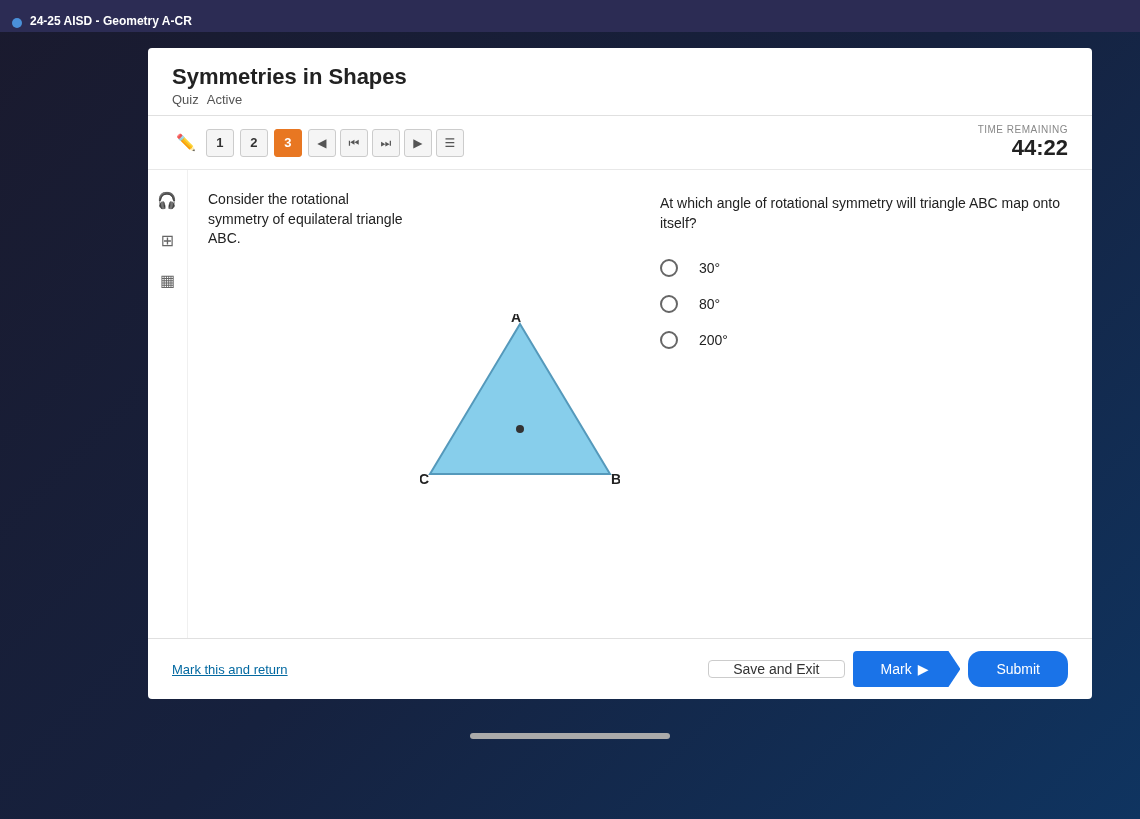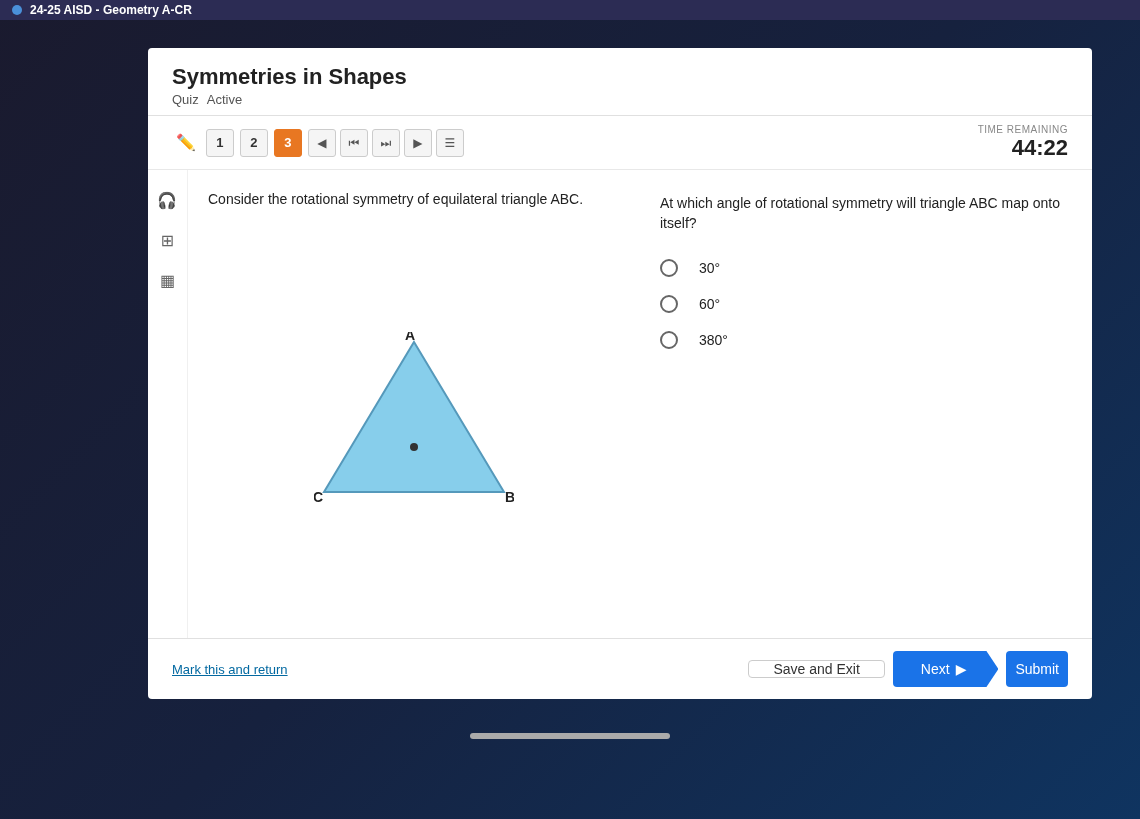--- a/index.html
+++ b/index.html
@@ -17,24 +17,24 @@
     .bg-overlay {
       position: absolute;
       top: 0; left: 0; right: 0; bottom: 0;
       background: linear-gradient(135deg, #1a1a2e 0%, #16213e 50%, #0f3460 100%);
     }
 
     
     .top-bar {
       position: absolute;
       top: 0; left: 0; right: 0;
-      height: 20px;
+      height: 32px;
       background: #2c2c54;
       display: flex;
-      align-items: center;
+      align-items: flex-end;
       padding: 4px 12px;
       z-index: 10;
     }
 
     .top-bar-dot {
       width: 10px;
       height: 10px;
       background: #4a90d9;
       border-radius: 50%;
       margin-right: 8px;
@@ -200,21 +200,21 @@
       flex: 1;
       display: flex;
       padding: 20px;
       gap: 40px;
     }
 
     
     .left-content {
       flex: 1;
       display: flex;
-      flex-direction: column;
+      flex-direction: row;
       gap: 16px;
     }
 
     .question-text {
       font-size: 14px;
       color: #222;
       line-height: 1.4;
     }
 
     .triangle-container {
@@ -304,25 +304,25 @@
       font-size: 14px;
       cursor: pointer;
       display: flex;
       align-items: center;
       gap: 6px;
       clip-path: polygon(0 0, calc(100% - 12px) 0, 100% 50%, calc(100% - 12px) 100%, 0 100%);
       padding-right: 32px;
     }
 
     .btn-submit {
-      padding: 10px 9px;
+      padding: 10px 28px;
       background: #1a73e8;
       color: white;
       border: none;
-      border-radius: 4px;
+      border-radius: 13px;
       font-size: 14px;
       cursor: pointer;
     }
 
     
     .triangle-svg-wrapper {
       position: relative;
       width: 200px;
       height: 180px;
     }
@@ -411,39 +411,39 @@
       <div class="right-content">
         <div class="answer-question">At which angle of rotational symmetry will triangle ABC map onto itself?</div>
 
         <label class="answer-option">
           <div class="radio-circle"></div>
           <span class="answer-label">30°</span>
         </label>
 
         <label class="answer-option">
           <div class="radio-circle"></div>
-          <span class="answer-label">60°</span>
+          <span class="answer-label">80°</span>
         </label>
 
 
         <label class="answer-option">
           <div class="radio-circle"></div>
-          <span class="answer-label">380°</span>
+          <span class="answer-label">200°</span>
         </label>
       </div>
 
     </div>
   </div>
 
   <div class="card-footer">
     <button class="mark-return-link">Mark this and return</button>
     <div class="footer-buttons">
       <button class="btn-save">Save and Exit</button>
       <button class="btn-next">
-        <span>Next</span>
+        <span>Mark</span>
         <span>▶</span>
       </button>
       <button class="btn-submit">Submit</button>
     </div>
   </div>
 
 </div>
 
 <div class="bottom-scrollbar"></div>
 

